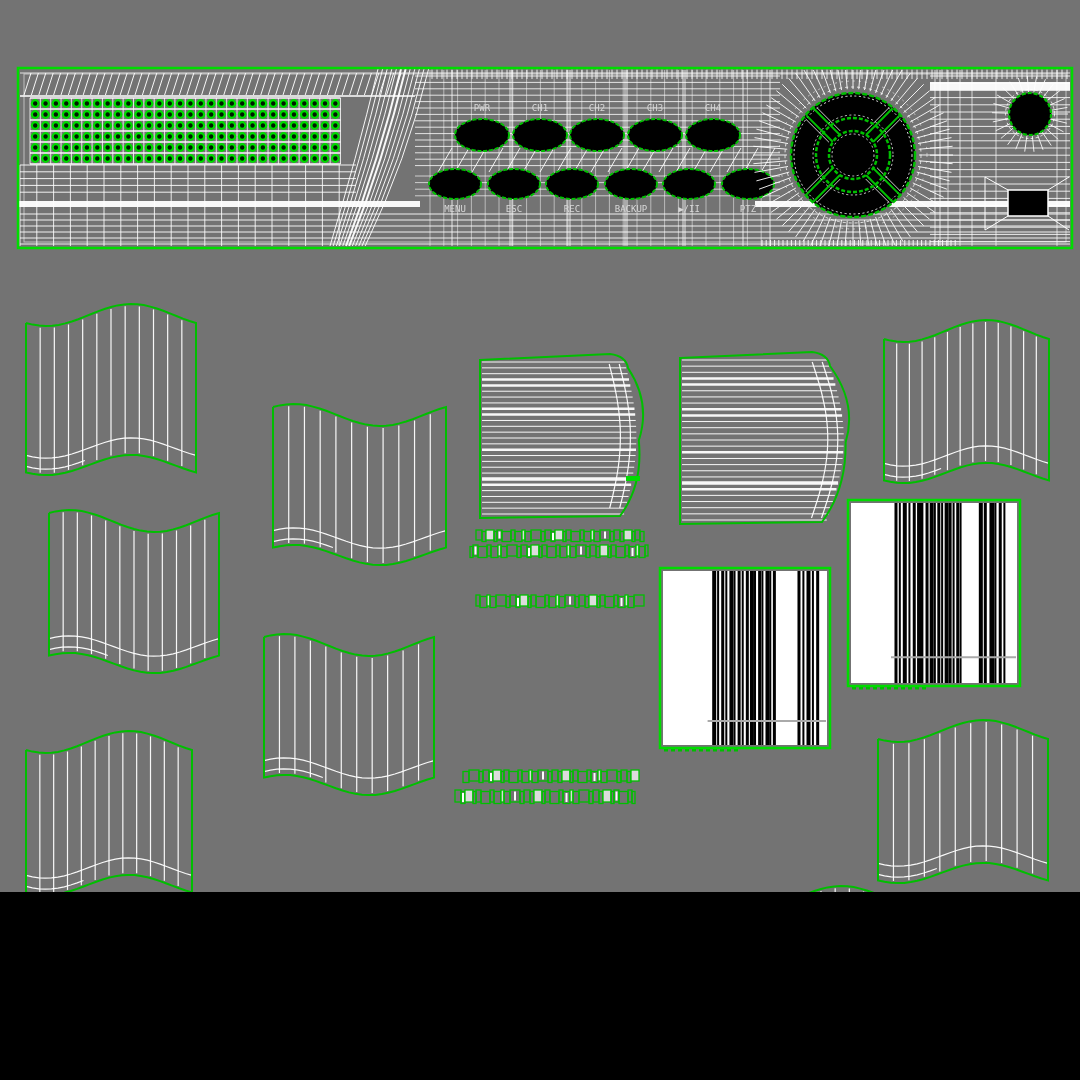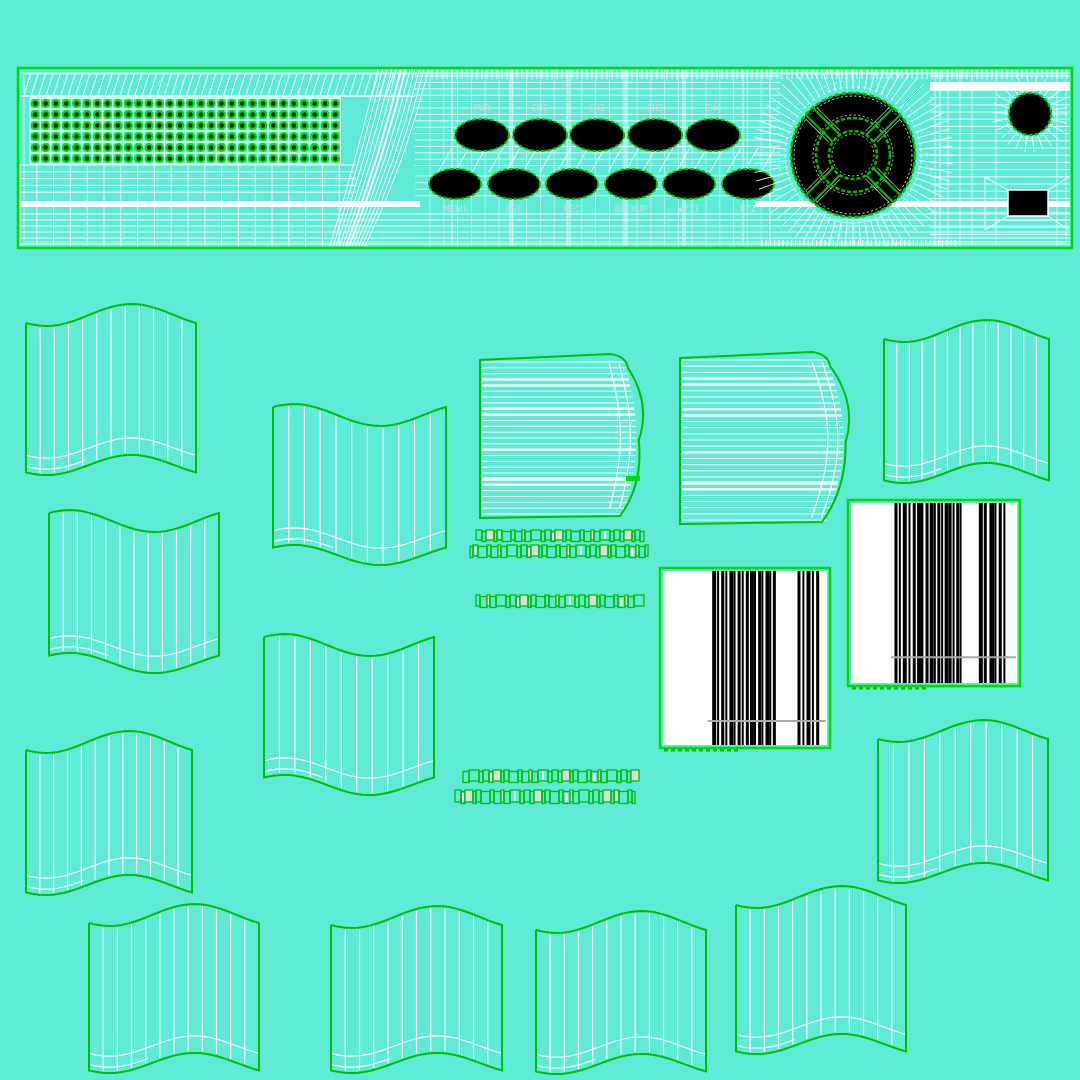--- a/index.html
+++ b/index.html
@@ -1,16 +1,16 @@
 <!DOCTYPE html>
 <html><head>
 <meta charset="utf-8">
 <style>
   html,body{margin:0;padding:0;background:#000;}
-  .stage{position:relative;width:1080px;height:1080px;background:#5eead4;overflow:hidden;text-align:right;}
+  .stage{position:relative;width:1080px;height:892px;background:#737373;overflow:hidden;text-align:right;}
   svg{display:block;}
   text{font-family:"DejaVu Sans Mono","Liberation Mono",monospace;}
 </style>
 </head>
 <body>
 
 <div class="stage">
   <svg id="scene" viewBox="0 0 1080 1080" width="1080" height="1080">
       <g>
         <defs>

